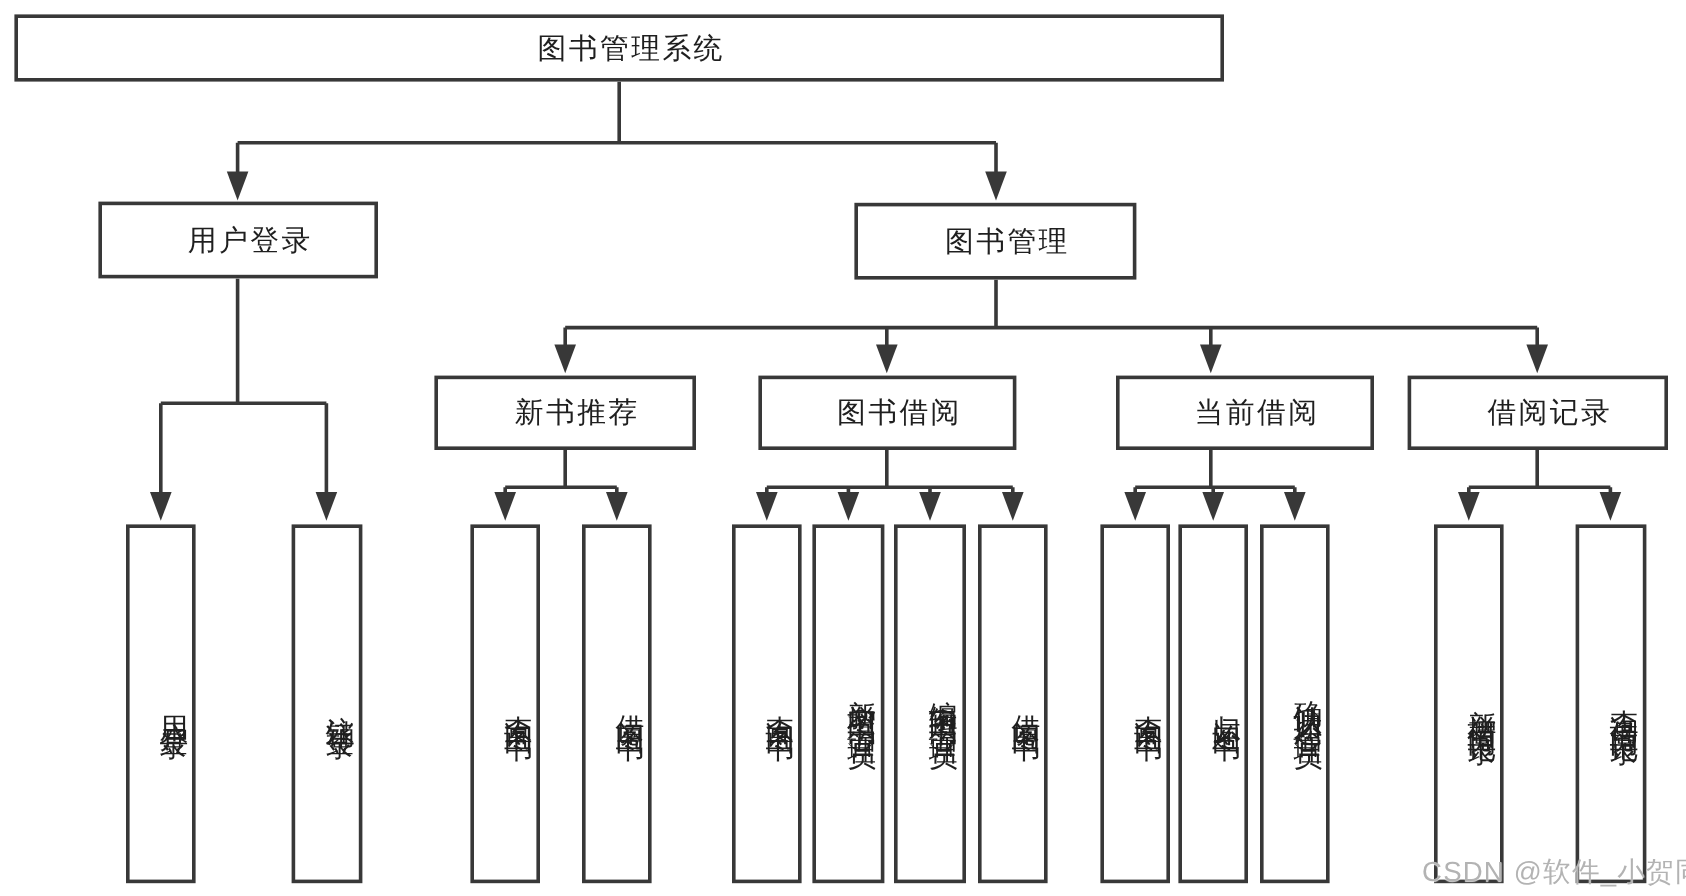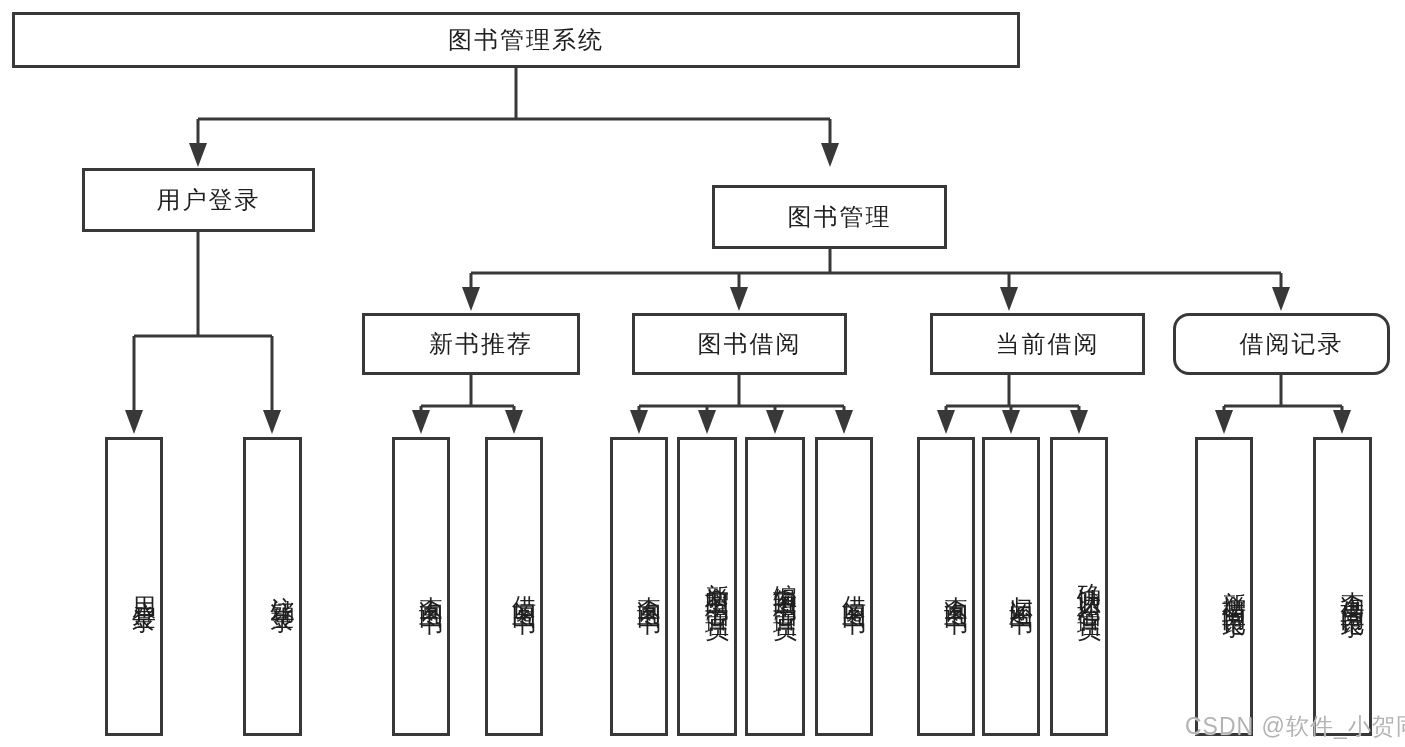--- a/index.html
+++ b/index.html
@@ -99,34 +99,34 @@
     </g>
   </svg>
 
   <div class="node" style="left:12px; top:12px; width:1008px; height:56px;">
     <span class="lbl">图书管理系统</span>
   </div>
 
   <div class="node" style="left:82px; top:168px; width:233px; height:64px;">
     <span class="lbl">用户登录</span>
   </div>
-  <div class="node" style="left:712px; top:169px; width:235px; height:64px;margin-top:16px;">
+  <div class="node" style="left:712px; top:169px; width:235px; height:64px;">
     <span class="lbl">图书管理</span>
   </div>
 
   <div class="node" style="left:362px; top:313px; width:218px; height:62px;">
     <span class="lbl">新书推荐</span>
   </div>
   <div class="node" style="left:632px; top:313px; width:215px; height:62px;">
     <span class="lbl">图书借阅</span>
   </div>
   <div class="node" style="left:902px; top:313px; width:215px; height:62px;margin-left:28px;">
     <span class="lbl">当前借阅</span>
   </div>
-  <div class="node" style="left:1173px; top:313px; width:217px; height:62px;border-radius:16px;">
+  <div class="node" style="left:1173px; top:313px; width:217px; height:62px;">
     <span class="lbl">借阅记录</span>
   </div>
 
   <div class="node" style="left:105px; top:437px; width:58px; height:299px;">
     <span class="vlbl">用户登录</span>
   </div>
   <div class="node" style="left:243px; top:437px; width:59px; height:299px;">
     <span class="vlbl">注销登录</span>
   </div>
 

